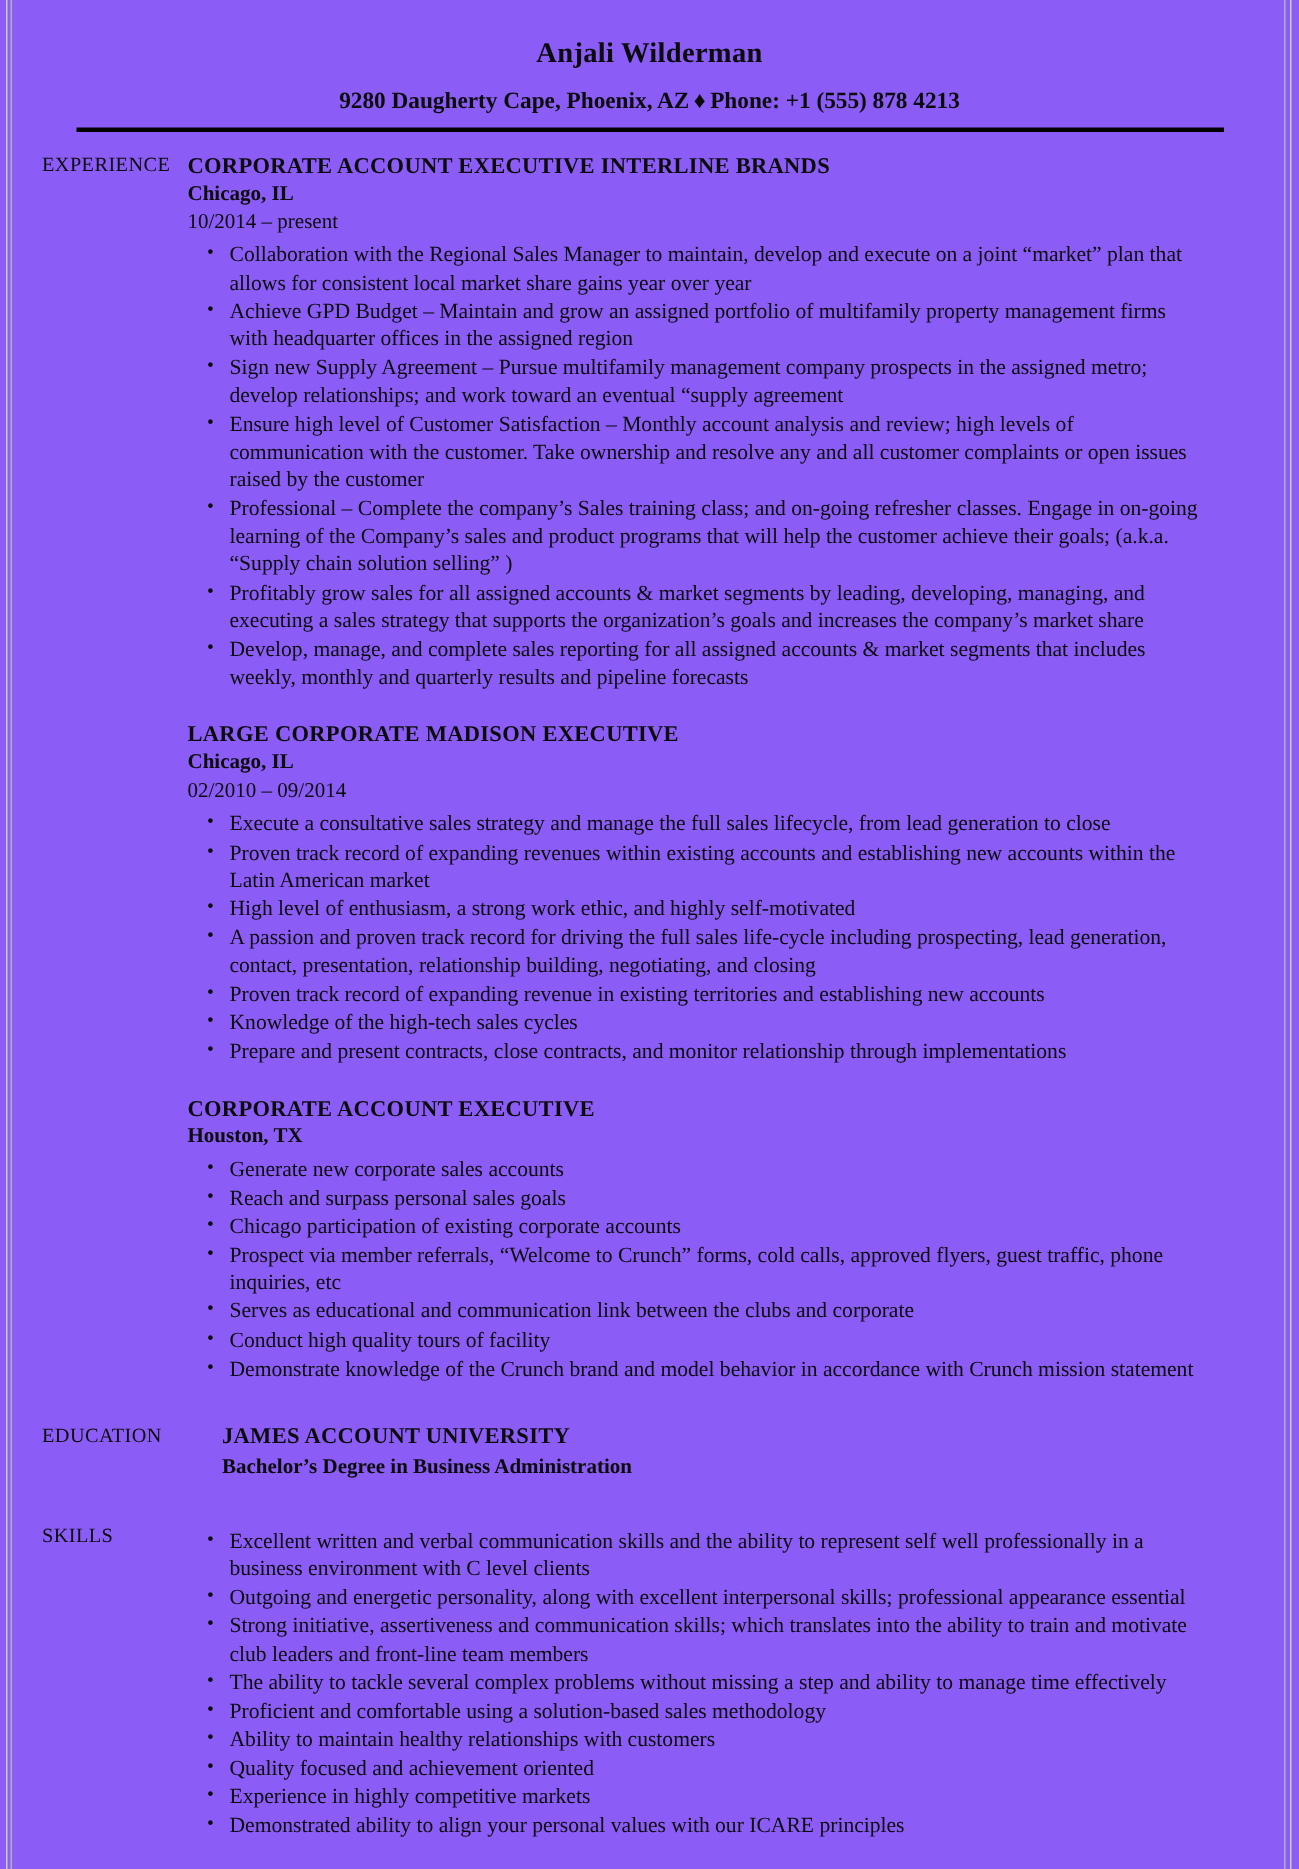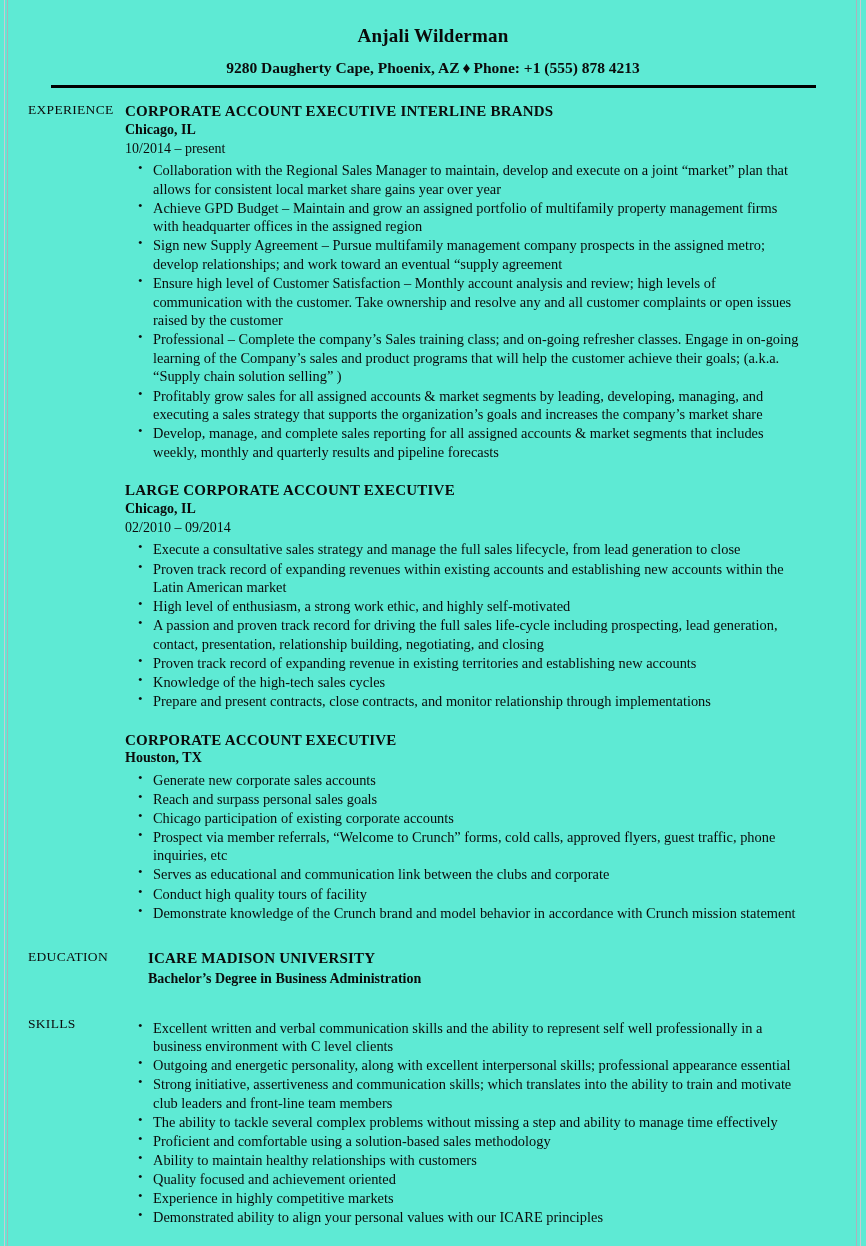--- a/index.html
+++ b/index.html
@@ -10,21 +10,21 @@
   }
   body {
     font-family: "Liberation Serif", "DejaVu Serif", serif;
     color: #0b0b0b;
     -webkit-font-smoothing: antialiased;
   }
   .page {
     position: relative;
     width: 866px;
     height: 1246px;
-    background: #5eead4;
+    background: #8b5cf6;
     overflow: hidden;
     box-sizing: border-box;
   }
   
   .edge {
     position: absolute;
     top: 0;
     bottom: 0;
     width: 1px;
     background: #b9bcc4;
@@ -184,21 +184,21 @@
             <li>Achieve GPD Budget – Maintain and grow an assigned portfolio of multifamily property management firms with headquarter offices in the assigned region</li>
             <li>Sign new Supply Agreement – Pursue multifamily management company prospects in the assigned metro; develop relationships; and work toward an eventual “supply agreement</li>
             <li>Ensure high level of Customer Satisfaction – Monthly account analysis and review; high levels of communication with the customer. Take ownership and resolve any and all customer complaints or open issues raised by the customer</li>
             <li>Professional – Complete the company’s Sales training class; and on-going refresher classes. Engage in on-going learning of the Company’s sales and product programs that will help the customer achieve their goals; (a.k.a. “Supply chain solution selling” )</li>
             <li>Profitably grow sales for all assigned accounts &amp; market segments by leading, developing, managing, and executing a sales strategy that supports the organization’s goals and increases the company’s market share</li>
             <li>Develop, manage, and complete sales reporting for all assigned accounts &amp; market segments that includes weekly, monthly and quarterly results and pipeline forecasts</li>
           </ul>
         </div>
 
         <div class="job">
-          <div class="job-title">LARGE CORPORATE ACCOUNT EXECUTIVE</div>
+          <div class="job-title">LARGE CORPORATE MADISON EXECUTIVE</div>
           <div class="job-location">Chicago, IL</div>
           <div class="job-dates">02/2010 – 09/2014</div>
           <ul class="bullets">
             <li>Execute a consultative sales strategy and manage the full sales lifecycle, from lead generation to close</li>
             <li>Proven track record of expanding revenues within existing accounts and establishing new accounts within the Latin American market</li>
             <li>High level of enthusiasm, a strong work ethic, and highly self-motivated</li>
             <li>A passion and proven track record for driving the full sales life-cycle including prospecting, lead generation, contact, presentation, relationship building, negotiating, and closing</li>
             <li>Proven track record of expanding revenue in existing territories and establishing new accounts</li>
             <li>Knowledge of the high-tech sales cycles</li>
             <li>Prepare and present contracts, close contracts, and monitor relationship through implementations</li>
@@ -218,21 +218,21 @@
             <li>Demonstrate knowledge of the Crunch brand and model behavior in accordance with Crunch mission statement</li>
           </ul>
         </div>
 
       </div>
     </div>
 
     <div class="section" id="education-section">
       <div class="section-label">EDUCATION</div>
       <div class="section-body">
-        <div class="edu-school">ICARE MADISON UNIVERSITY</div>
+        <div class="edu-school">JAMES ACCOUNT UNIVERSITY</div>
         <div class="edu-degree">Bachelor’s Degree in Business Administration</div>
       </div>
     </div>
 
     <div class="section" id="skills-section">
       <div class="section-label">SKILLS</div>
       <div class="section-body">
         <ul class="bullets">
           <li>Excellent written and verbal communication skills and the ability to represent self well professionally in a business environment with C level clients</li>
           <li>Outgoing and energetic personality, along with excellent interpersonal skills; professional appearance essential</li>

